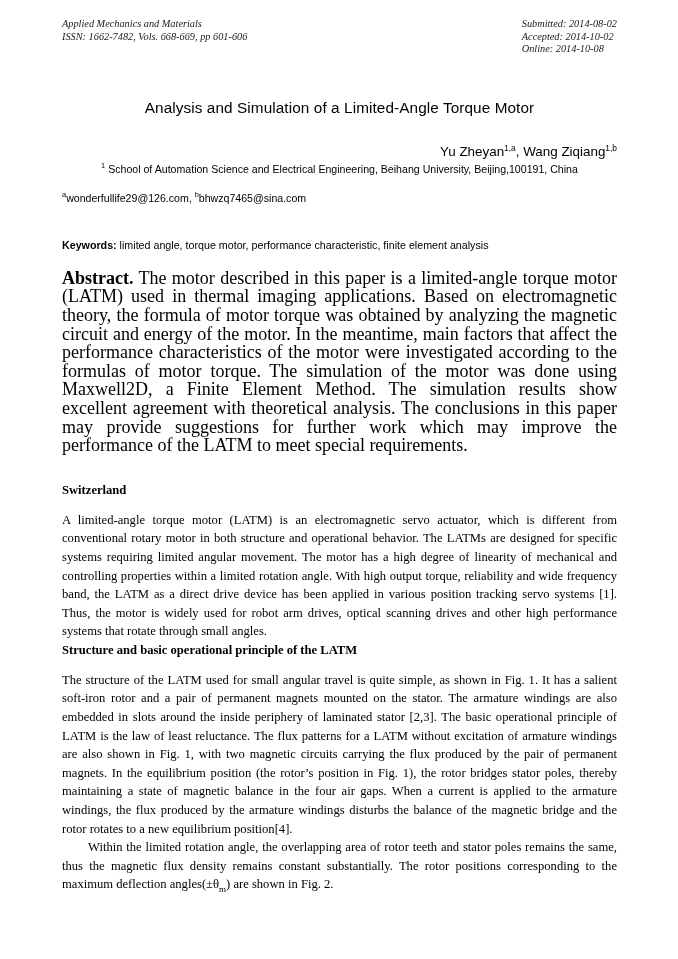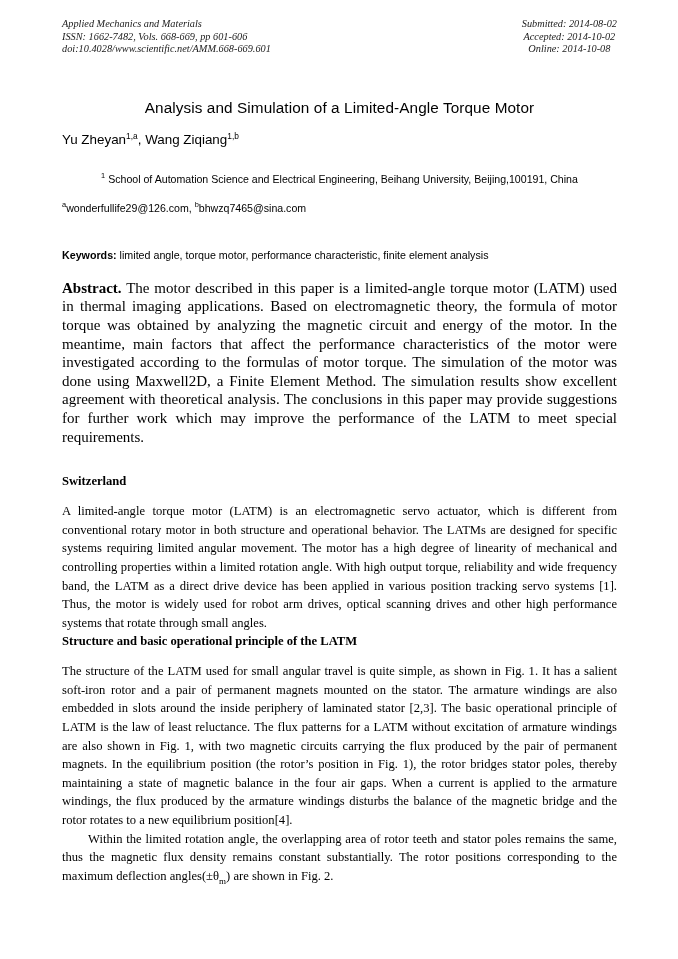--- a/index.html
+++ b/index.html
@@ -35,47 +35,46 @@
     display: flex;
     justify-content: space-between;
     align-items: flex-start;
     font-family: "Liberation Serif", "DejaVu Serif", serif;
     font-style: italic;
     font-size: 10.3px;
     line-height: 12.6px;
     color: #1a1a1a;
   }
   .journal-header .left-block { text-align: left; }
-  .journal-header .right-block { text-align: center; white-space: nowrap; }
+  .journal-header .right-block { text-align: left; white-space: nowrap; }
   .journal-header div.hline { white-space: nowrap; }
 
   
   .paper-title {
     margin-top: 42px;
     text-align: center;
     font-family: "Liberation Sans", "DejaVu Sans", sans-serif;
     font-weight: normal;
     font-size: 15.3px;
     line-height: 20px;
     letter-spacing: 0.1px;
   }
 
   
   .authors {
-    margin-top: 13px;
-    text-align: left;
+    margin-top: 25px;
+    text-align: right;
     font-family: "Liberation Sans", "DejaVu Sans", sans-serif;
     font-size: 13.4px;
     line-height: 18px;
   }
   .authors sup { font-size: 8.4px; vertical-align: super; line-height: 0; }
 
   
   .affiliation {
-    margin-top: 22px;
     text-align: center;
     font-family: "Liberation Sans", "DejaVu Sans", sans-serif;
     font-size: 10.6px;
     line-height: 17px;
     padding: 0 8px;
   }
   .affiliation sup { font-size: 7.4px; vertical-align: super; line-height: 0; }
 
   
   .emails {
@@ -93,21 +92,21 @@
     font-family: "Liberation Sans", "DejaVu Sans", sans-serif;
     font-size: 10.7px;
     line-height: 15px;
     text-align: left;
   }
   .keywords .kw-label { font-weight: bold; }
 
   
   .abstract {
     margin-top: 16px;
-    font-size: 15px;
+    font-size: 18px;
     line-height: 18.6px;
     text-align: justify;
     text-justify: inter-word;
   }
   .abstract .ab-label { font-weight: bold; }
 
   
   .section-heading {
     font-weight: bold;
     font-size: 12.6px;
@@ -134,21 +133,20 @@
 </head>
 <body>
 
 <div class="page">
   <div class="content">
 
     <div class="journal-header">
       <div class="left-block">
         <div class="hline">Applied Mechanics and Materials</div>
         <div class="hline">ISSN: 1662-7482, Vols. 668-669, pp 601-606</div>
-        <div class="hline">doi:10.4028/www.scientific.net/AMM.668-669.601</div>
       </div>
       <div class="right-block">
         <div class="hline">Submitted: 2014-08-02</div>
         <div class="hline">Accepted: 2014-10-02</div>
         <div class="hline">Online: 2014-10-08</div>
       </div>
     </div>
 
     <h1 class="paper-title">Analysis and Simulation of a Limited-Angle Torque Motor</h1>
 

